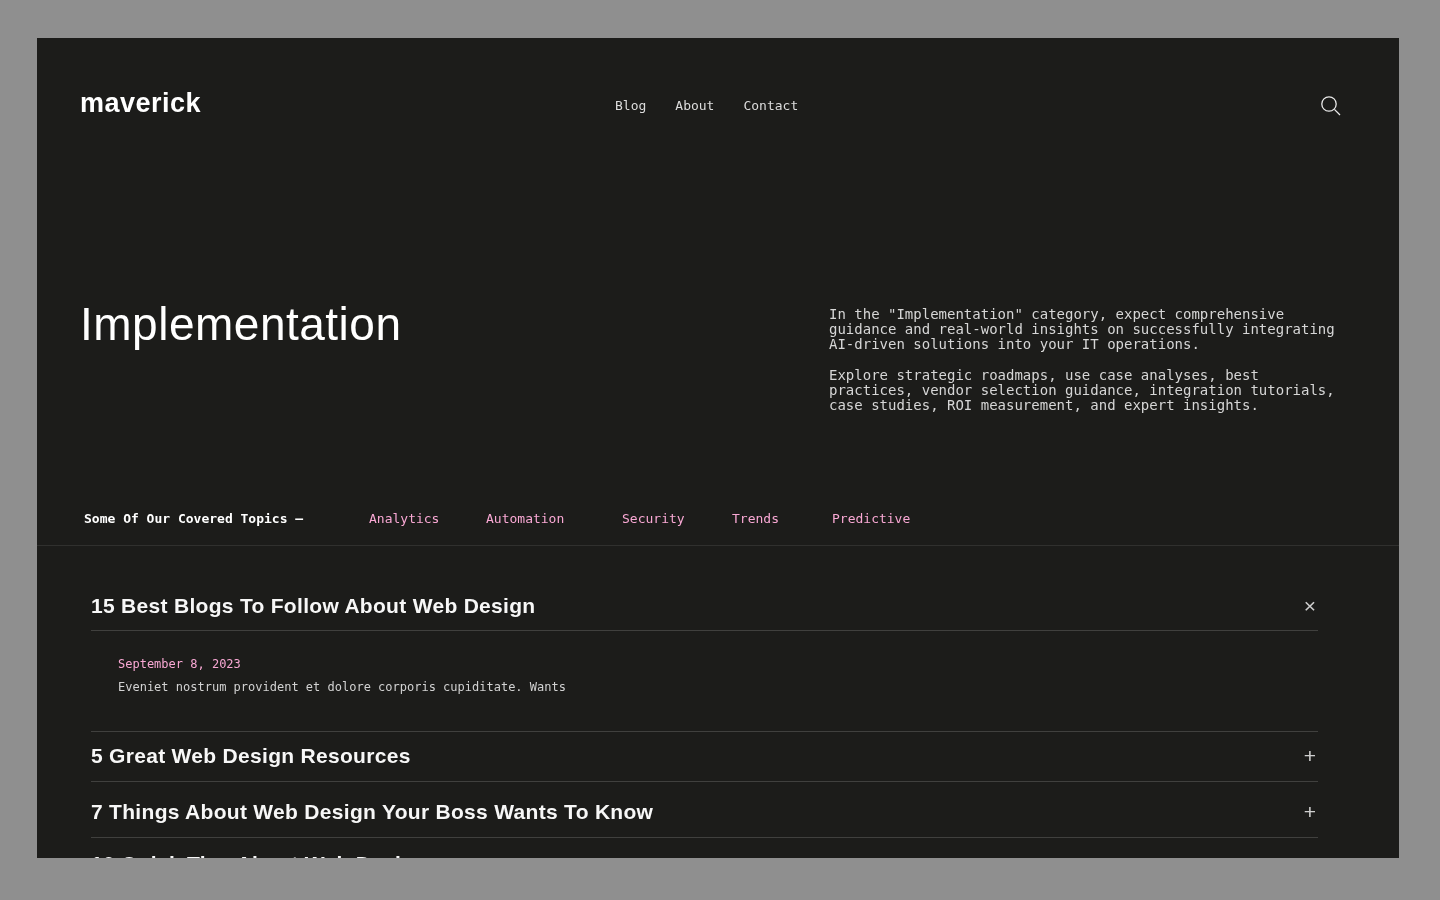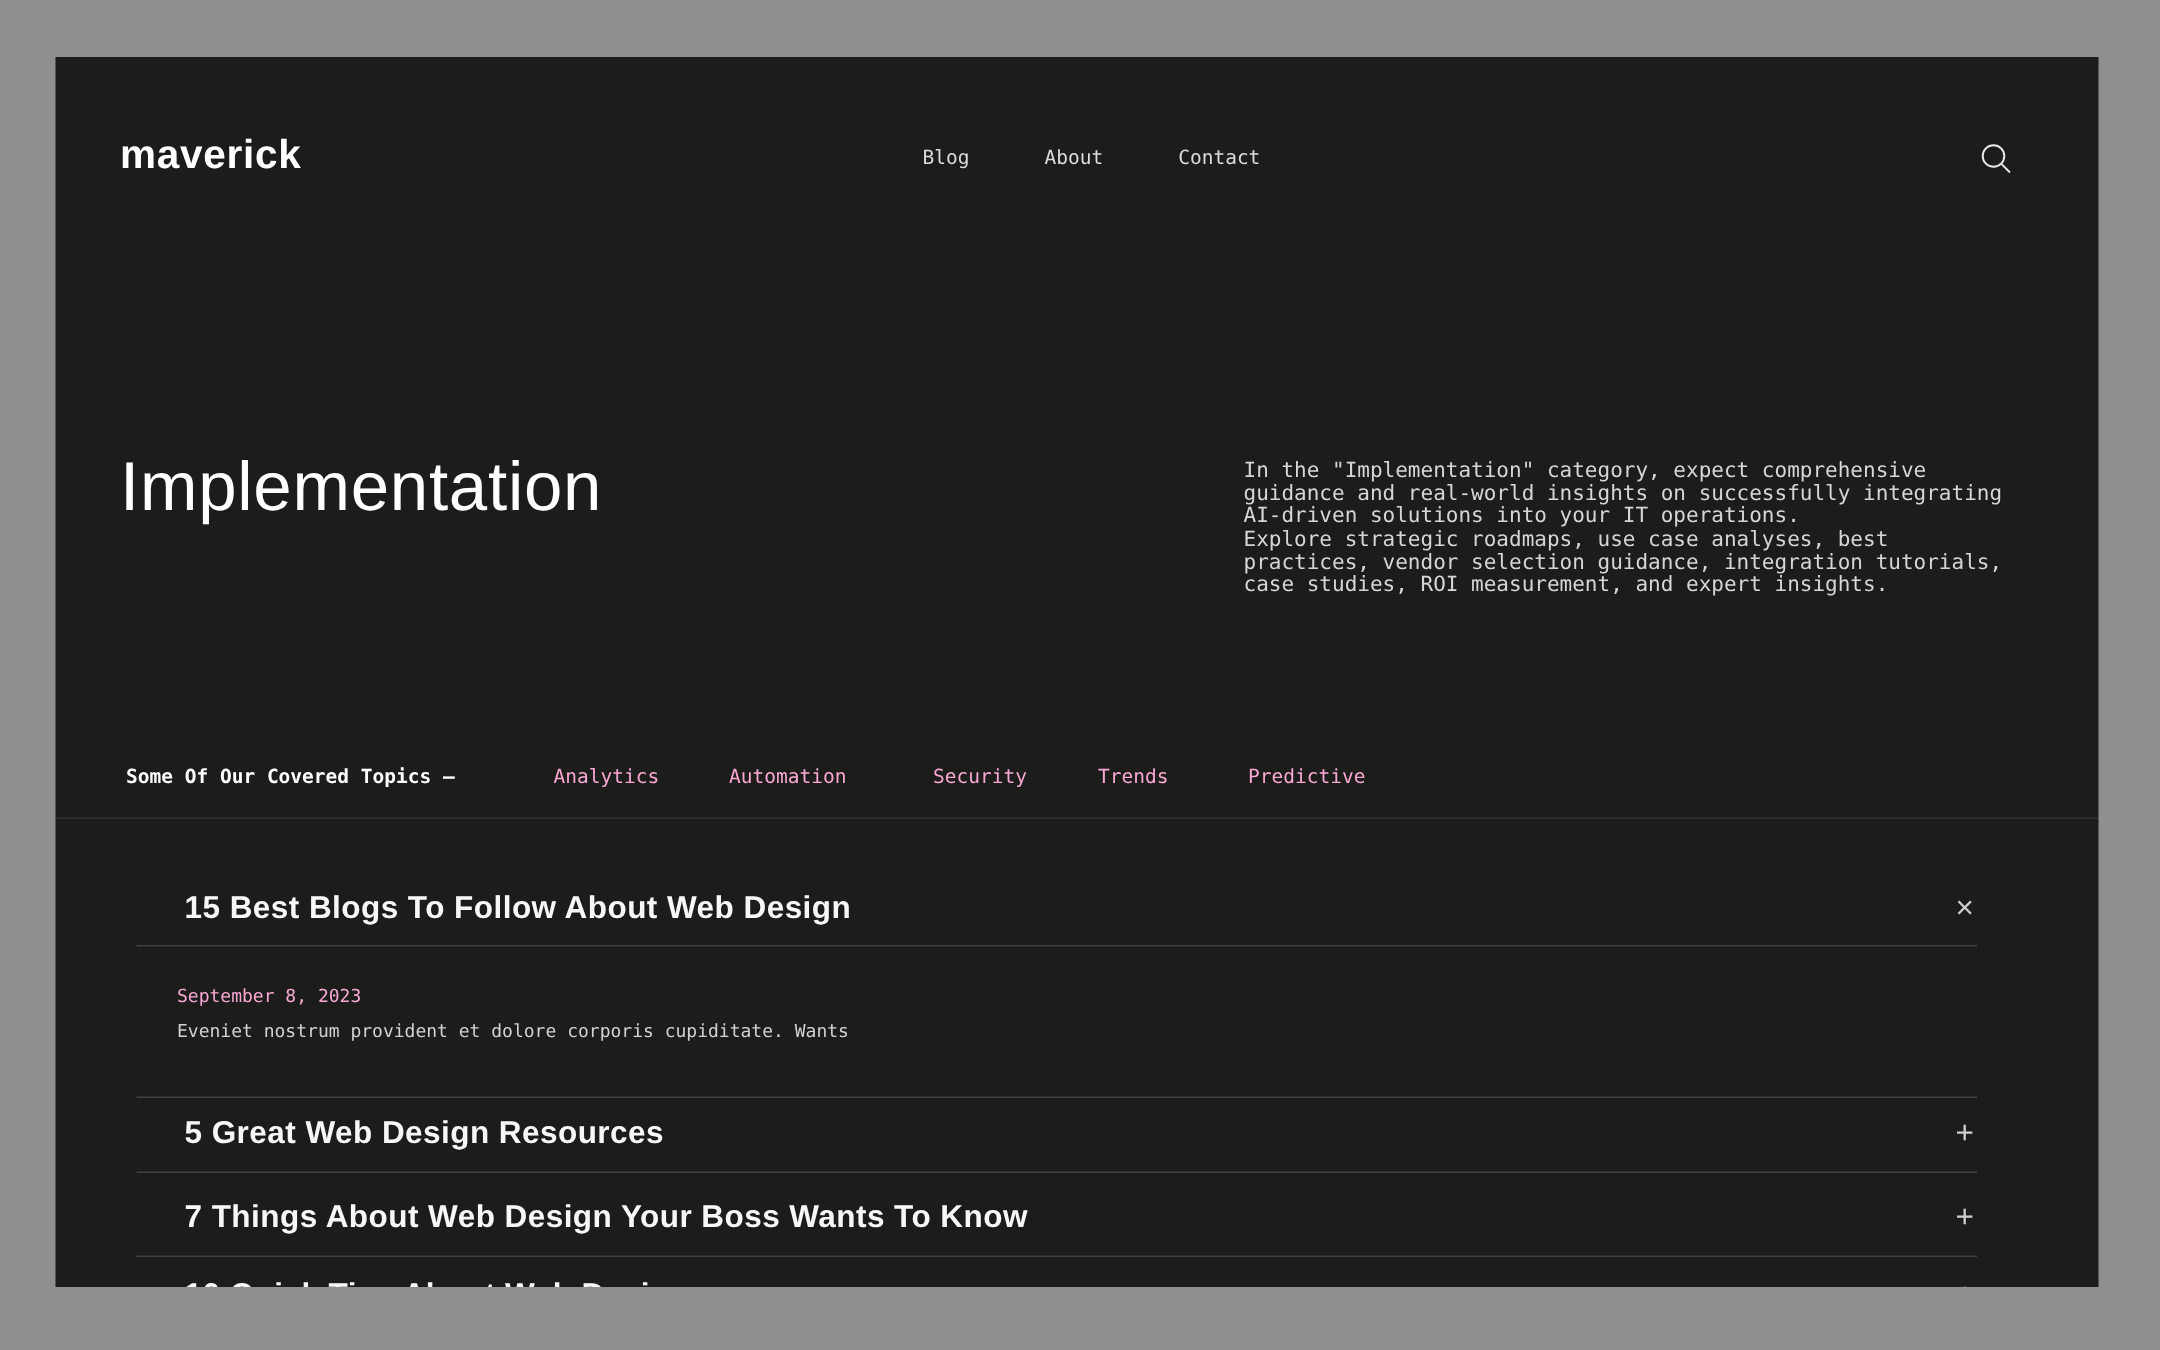--- a/index.html
+++ b/index.html
@@ -18,21 +18,21 @@
   }
 
   
   .logo {
     position: absolute; left: 43px; top: 50px;
     font-size: 27px; font-weight: 700; letter-spacing: 0.5px;
     color: #ffffff; text-transform: lowercase; cursor: pointer; text-align: center;
   }
   .nav {
     position: absolute; left: 578px; top: 60px;
-    display: flex; gap: 50px;
+    display: flex; gap: 29px;
   }
   .nav span {
     font-family: "DejaVu Sans Mono", monospace;
     font-size: 13px; color: #dcdcdc; cursor: pointer;
   }
   .search-btn {
     position: absolute; left: 1282px; top: 56px;
     width: 24px; height: 24px; cursor: pointer;
   }
 
@@ -40,21 +40,21 @@
   .hero-title {
     position: absolute; left: 43px; top: 259px;
     font-size: 46px; font-weight: 400; letter-spacing: 0.5px;
     color: #ffffff;
   }
   .hero-desc {
     position: absolute; left: 792px; top: 269px; width: 521px;
     font-family: "DejaVu Sans Mono", monospace;
     font-size: 14px; line-height: 15.2px; color: #d6d6d6;
   }
-  .hero-desc p + p { }
+  .hero-desc p + p { margin-top: 15px; }
 
   
   .topics { position: absolute; left: 0; top: 473px; width: 1388px; height: 22px; }
   .topics-label {
     position: absolute; left: 47px; top: 0;
     font-family: "DejaVu Sans Mono", monospace;
     font-size: 13px; font-weight: 700; color: #ffffff; white-space: nowrap;
   }
   .topic {
     position: absolute; top: 0;
@@ -74,21 +74,20 @@
 
   
   .acc-row {
     position: absolute; left: 54px; width: 1227px; height: 26px;
     display: flex; justify-content: space-between; align-items: center;
     cursor: pointer;
   }
   .acc-title {
     font-size: 21px; font-weight: 700; letter-spacing: 0.3px; color: #f7f7f7;
     white-space: nowrap;
-    margin-left: 32px;
   }
   .acc-toggle {
     font-size: 21px; font-weight: 300; color: #cfcfcf;
     line-height: 20px; padding-right: 2px; cursor: pointer;
   }
   .acc-line {
     position: absolute; left: 54px; width: 1227px;
     border-top: 1px solid rgba(255,255,255,0.16);
   }
   .acc-date {

